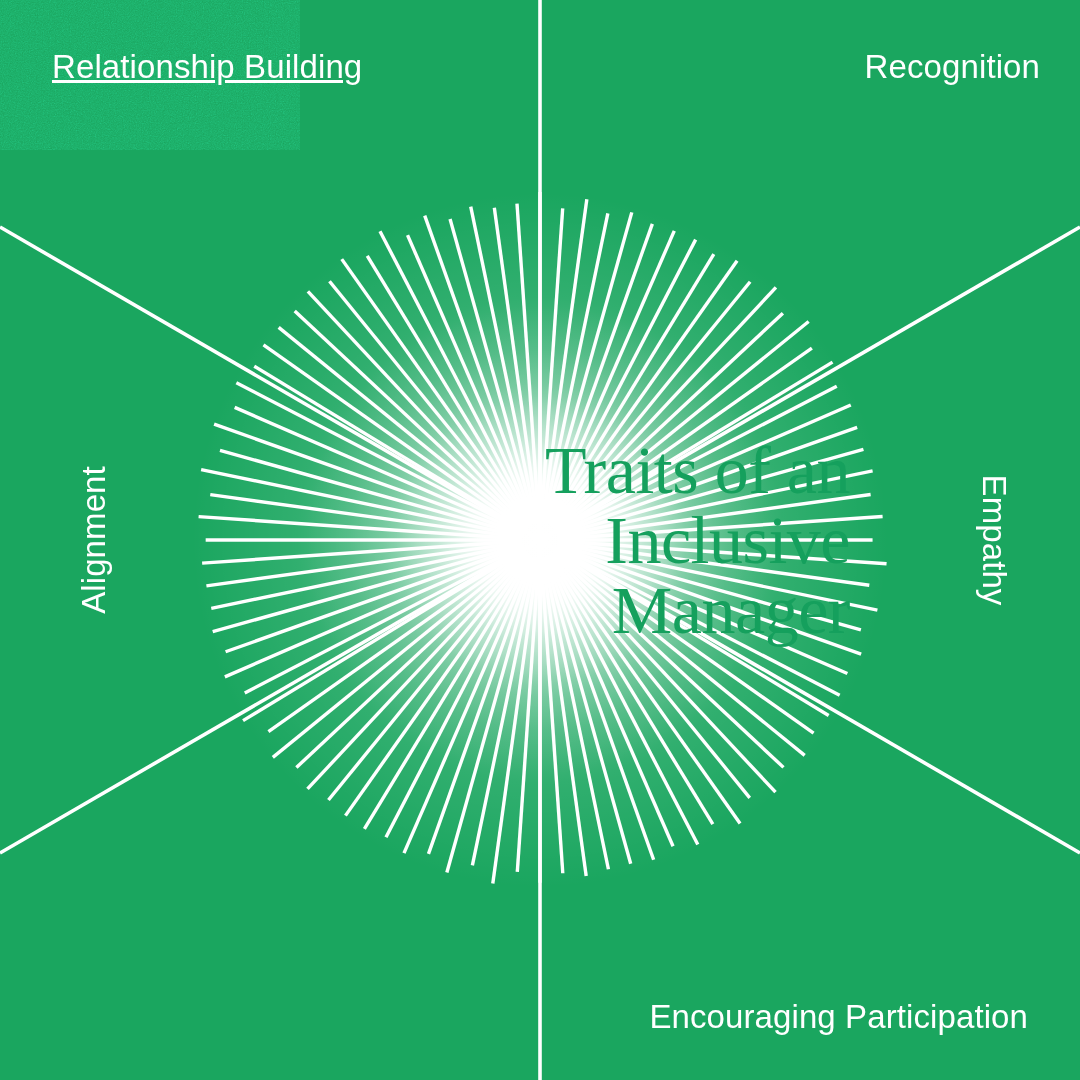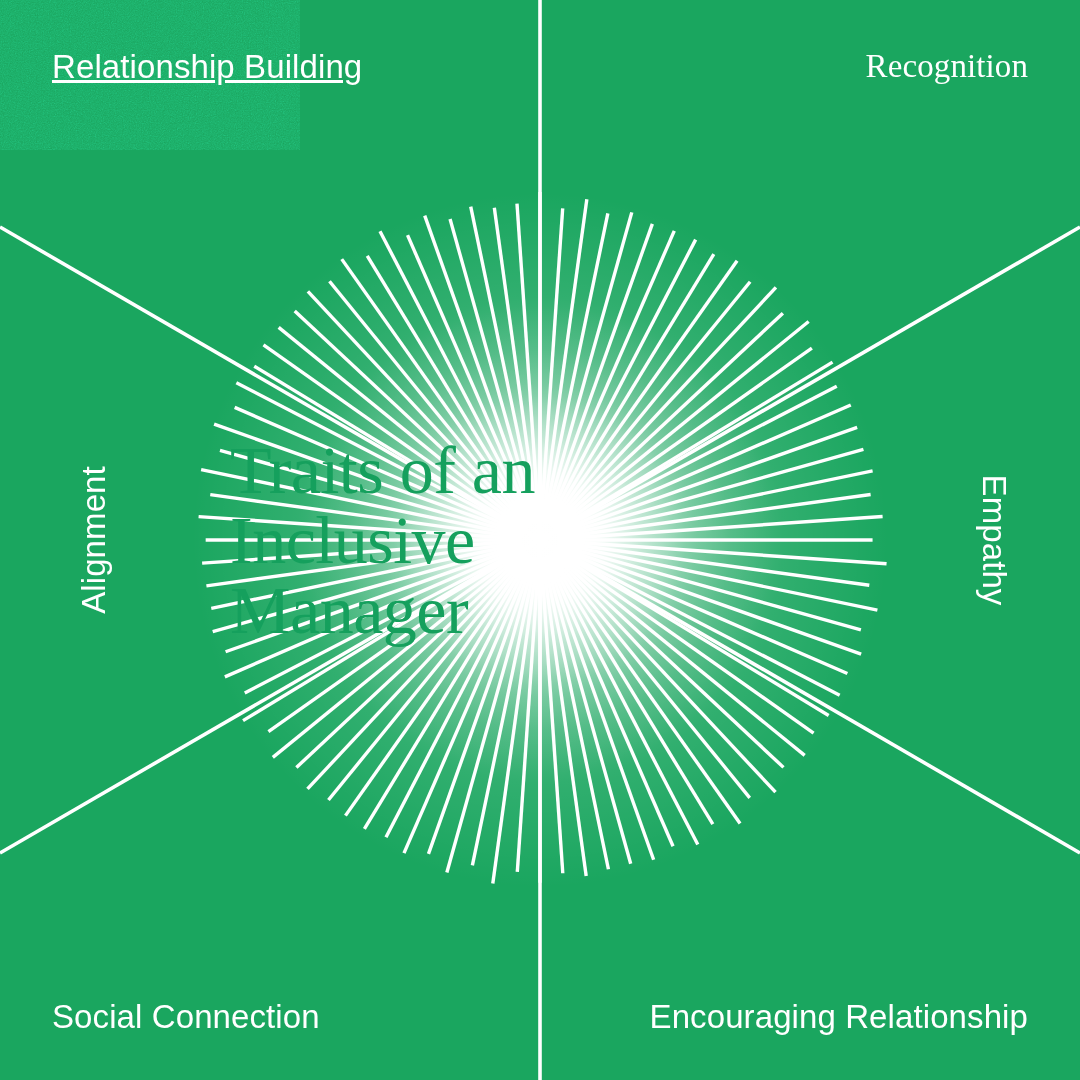--- a/index.html
+++ b/index.html
@@ -63,42 +63,42 @@
     z-index: 4;
   }
 
   
   #center-title {
     position: absolute;
     left: 50%;
     top: 540px;
     transform: translate(-50%, -50%);
     width: 620px;
-    text-align: left;
+    text-align: right;
     color: #15a05d;
     font-family: "Liberation Serif", "DejaVu Serif", serif;
     font-size: 68px;
     line-height: 1.03;
     letter-spacing: -0.5px;
     z-index: 8;
     white-space: pre-line;
   }
 
   
   .label {
     position: absolute;
     color: #ffffff;
     font-size: 33px;
     font-weight: 400;
     letter-spacing: 0.1px;
     white-space: nowrap;
     z-index: 9;
   }
   #label-top-left     { left: 52px;  top: 48px; text-decoration: underline; }
-  #label-top-right    { right: 52px; top: 48px; font-family: Liberation Serif, serif; }
+  #label-top-right    { right: 40px; top: 48px; }
   #label-bottom-left  { left: 52px;  bottom: 44px; }
   #label-bottom-right { right: 52px; bottom: 44px; }
 
   #label-left {
     left: 48px;
     top: 50%;
     transform: translateY(-50%) rotate(-90deg);
     transform-origin: center center;
   }
   #label-right {
@@ -253,17 +253,16 @@
 Manager</div>
 
   <div class="label" id="label-top-left">Relationship Building</div>
 
   <div class="label" id="label-top-right">Recognition</div>
 
   <div class="label" id="label-left">Alignment</div>
 
   <div class="label" id="label-right">Empathy</div>
 
-  <div class="label" id="label-bottom-left">Social Connection</div>
-
-  <div class="label" id="label-bottom-right">Encouraging Relationship</div>
+
+  <div class="label" id="label-bottom-right">Encouraging Participation</div>
 
 </div>
 
 </body></html>

